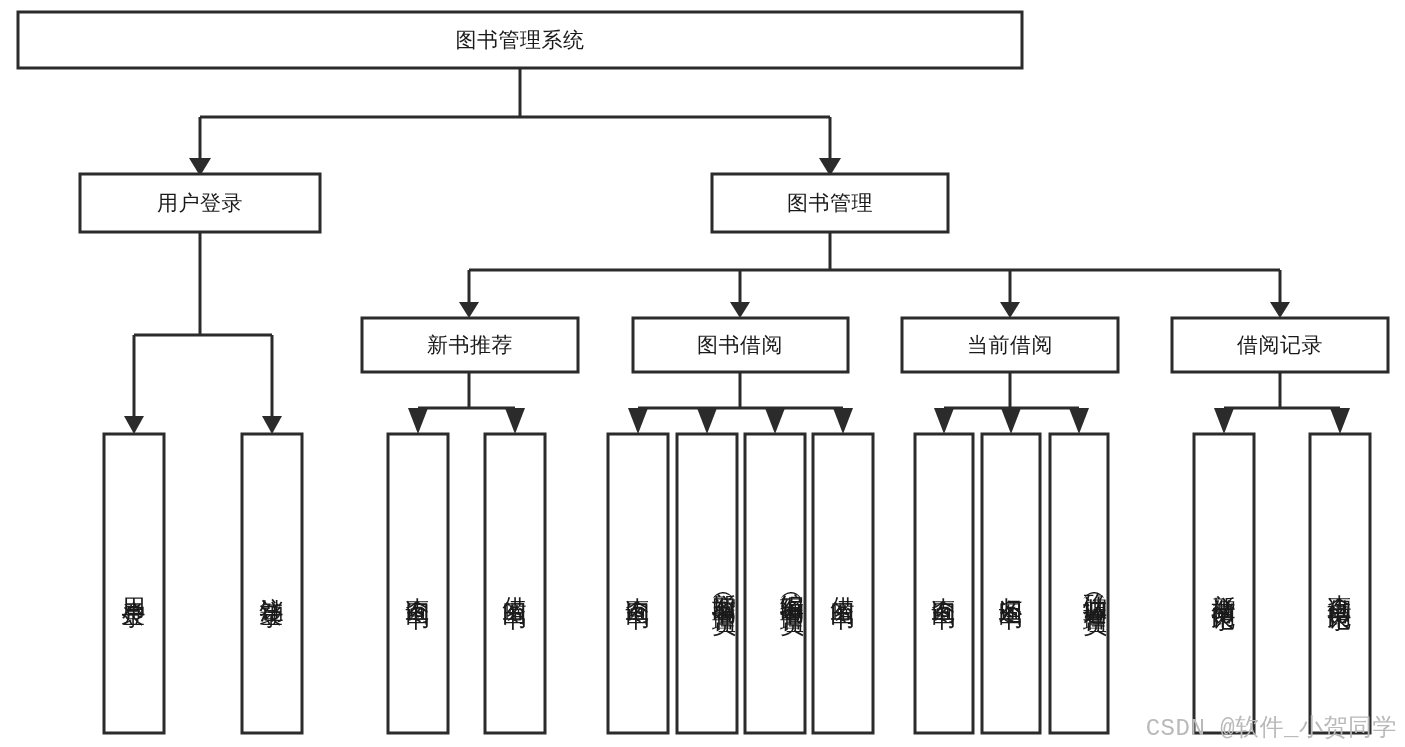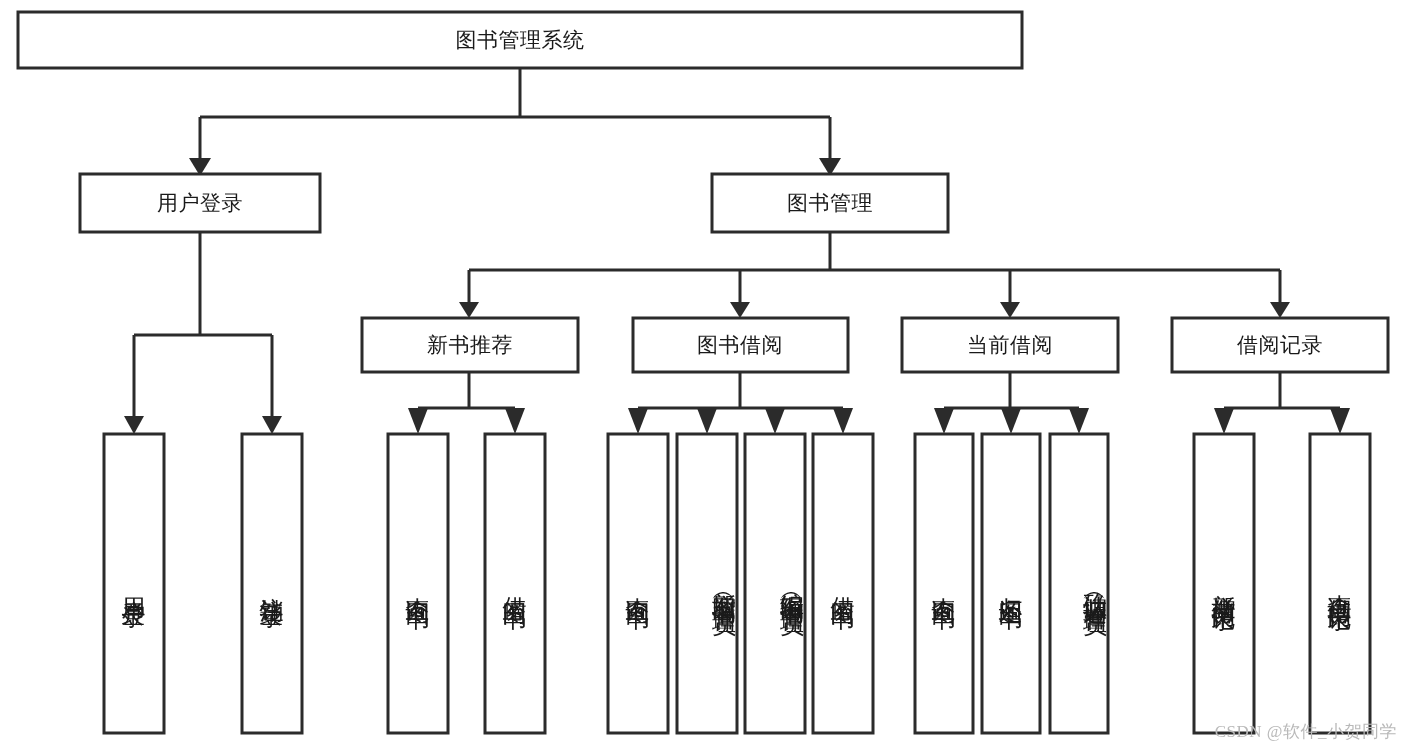--- a/index.html
+++ b/index.html
@@ -64,22 +64,22 @@
     display: flex;
     align-items: center;
     justify-content: center;
     white-space: nowrap;
     pointer-events: none;
   }
   .watermark {
     position: absolute;
     right: 8px;
     bottom: 4px;
-    font-family: Liberation Serif, serif;
-    font-size: 17px;
+    font-family: Liberation Mono, monospace;
+    font-size: 24px;
     color: #b9b9b9;
     letter-spacing: 0.5px;
     white-space: nowrap;
   }
 </style>
 </head>
 <body>
 
 <div id="diagram-root">
 

